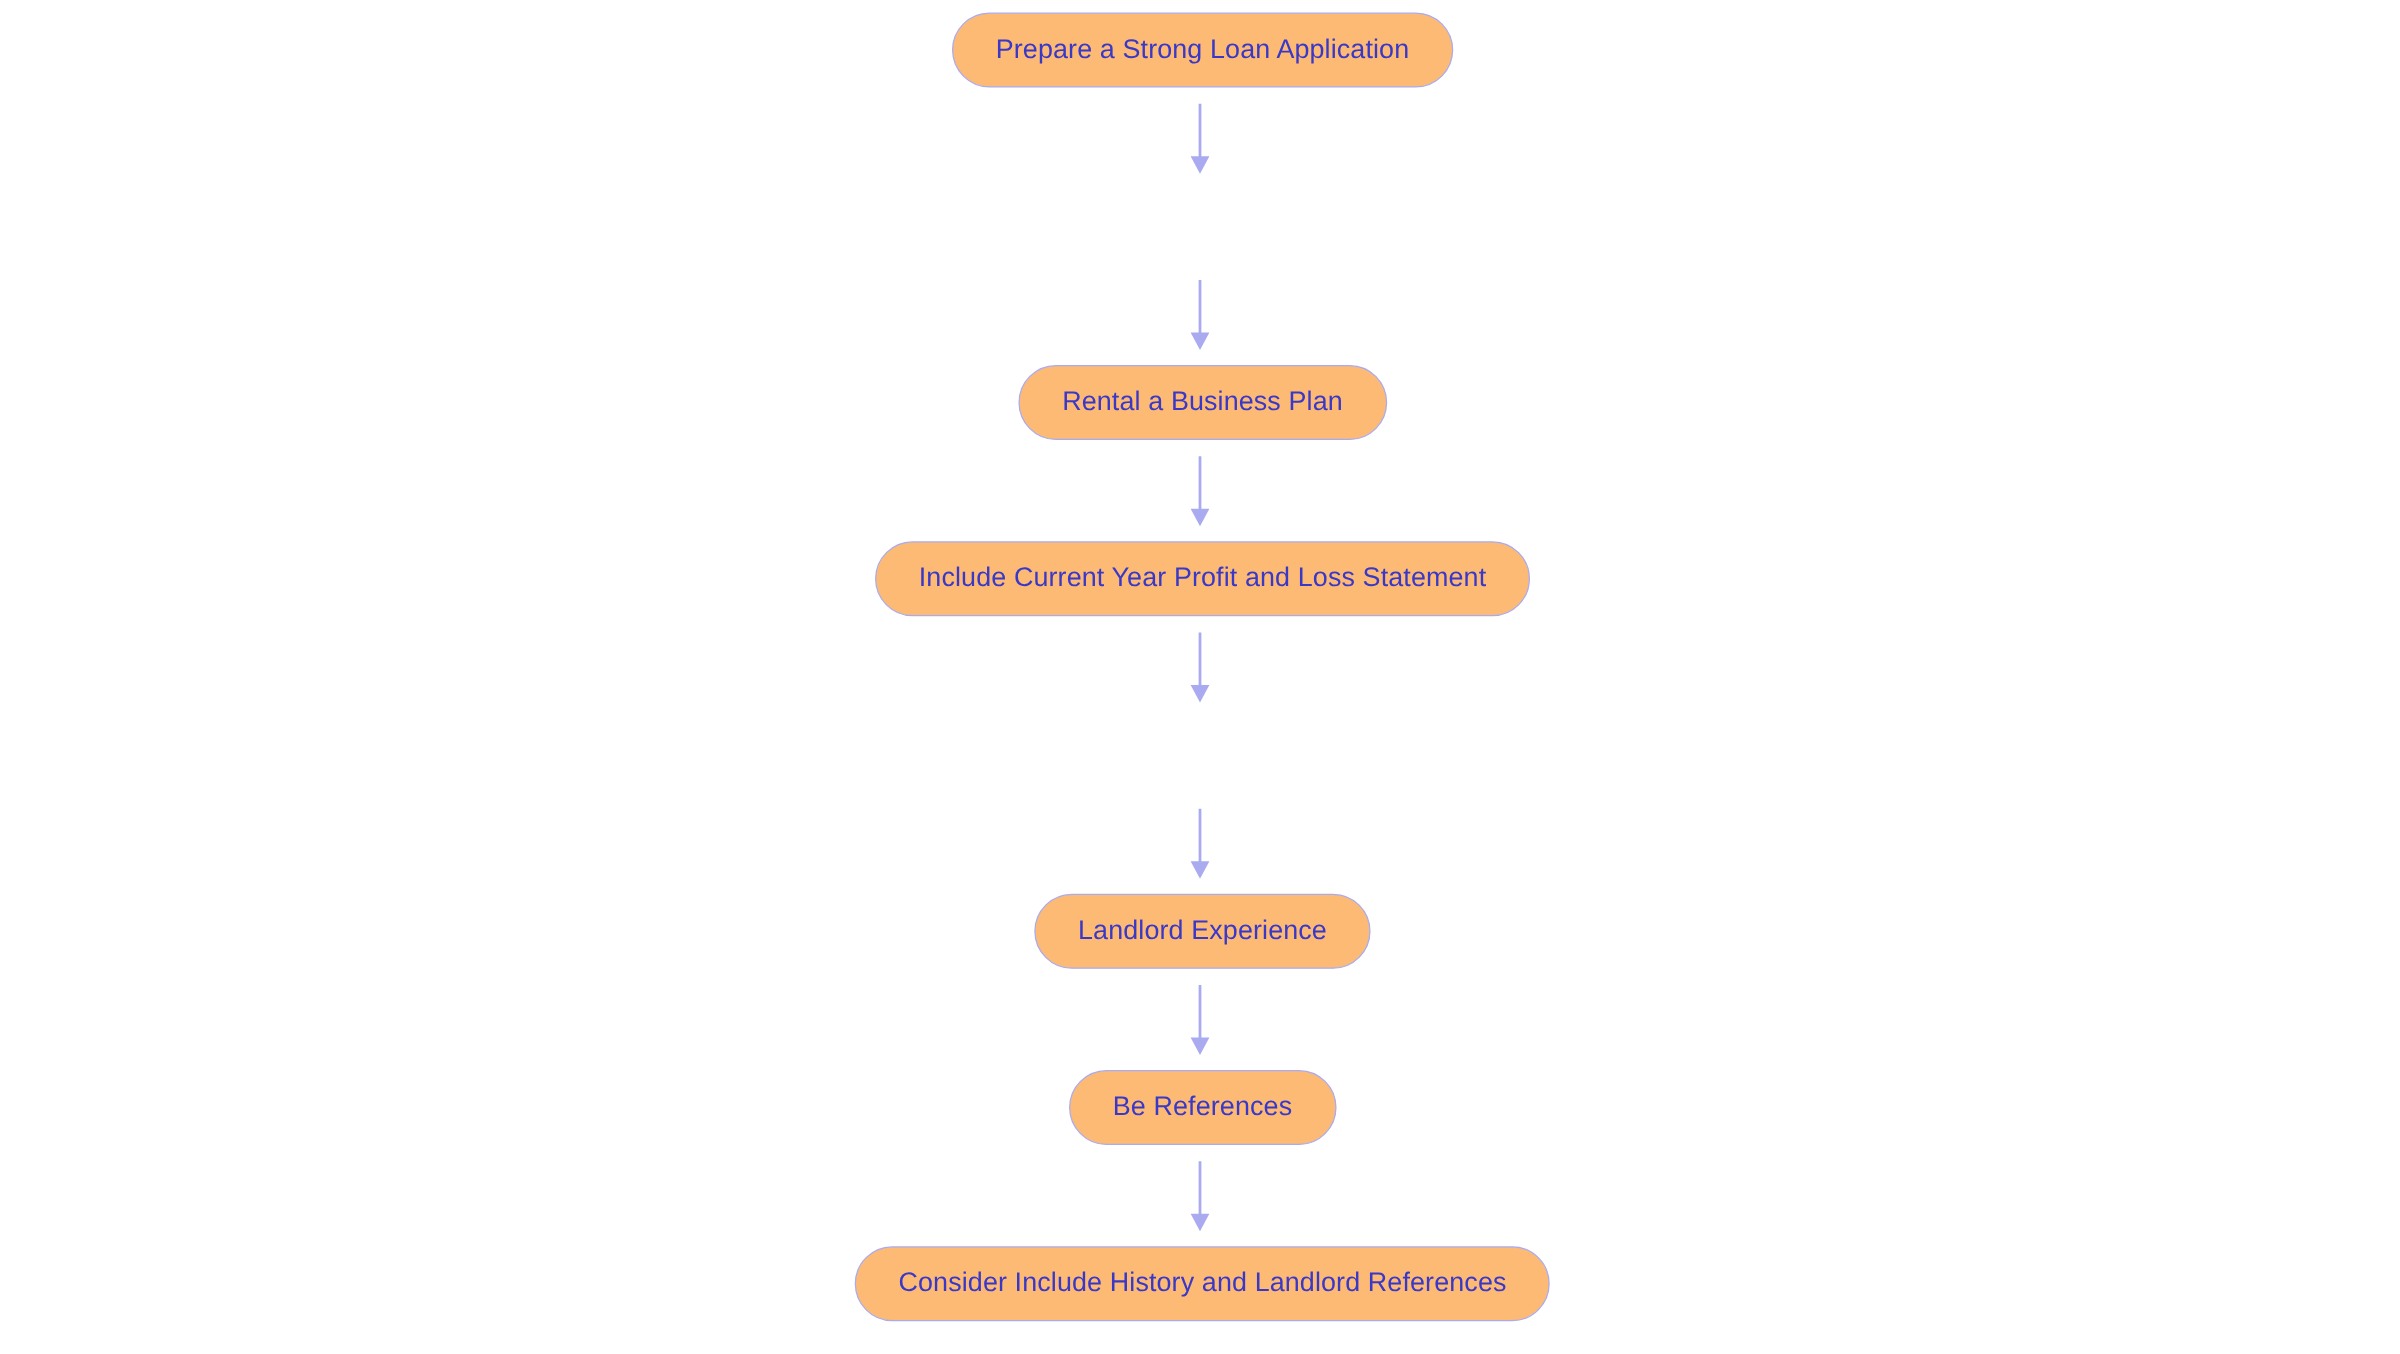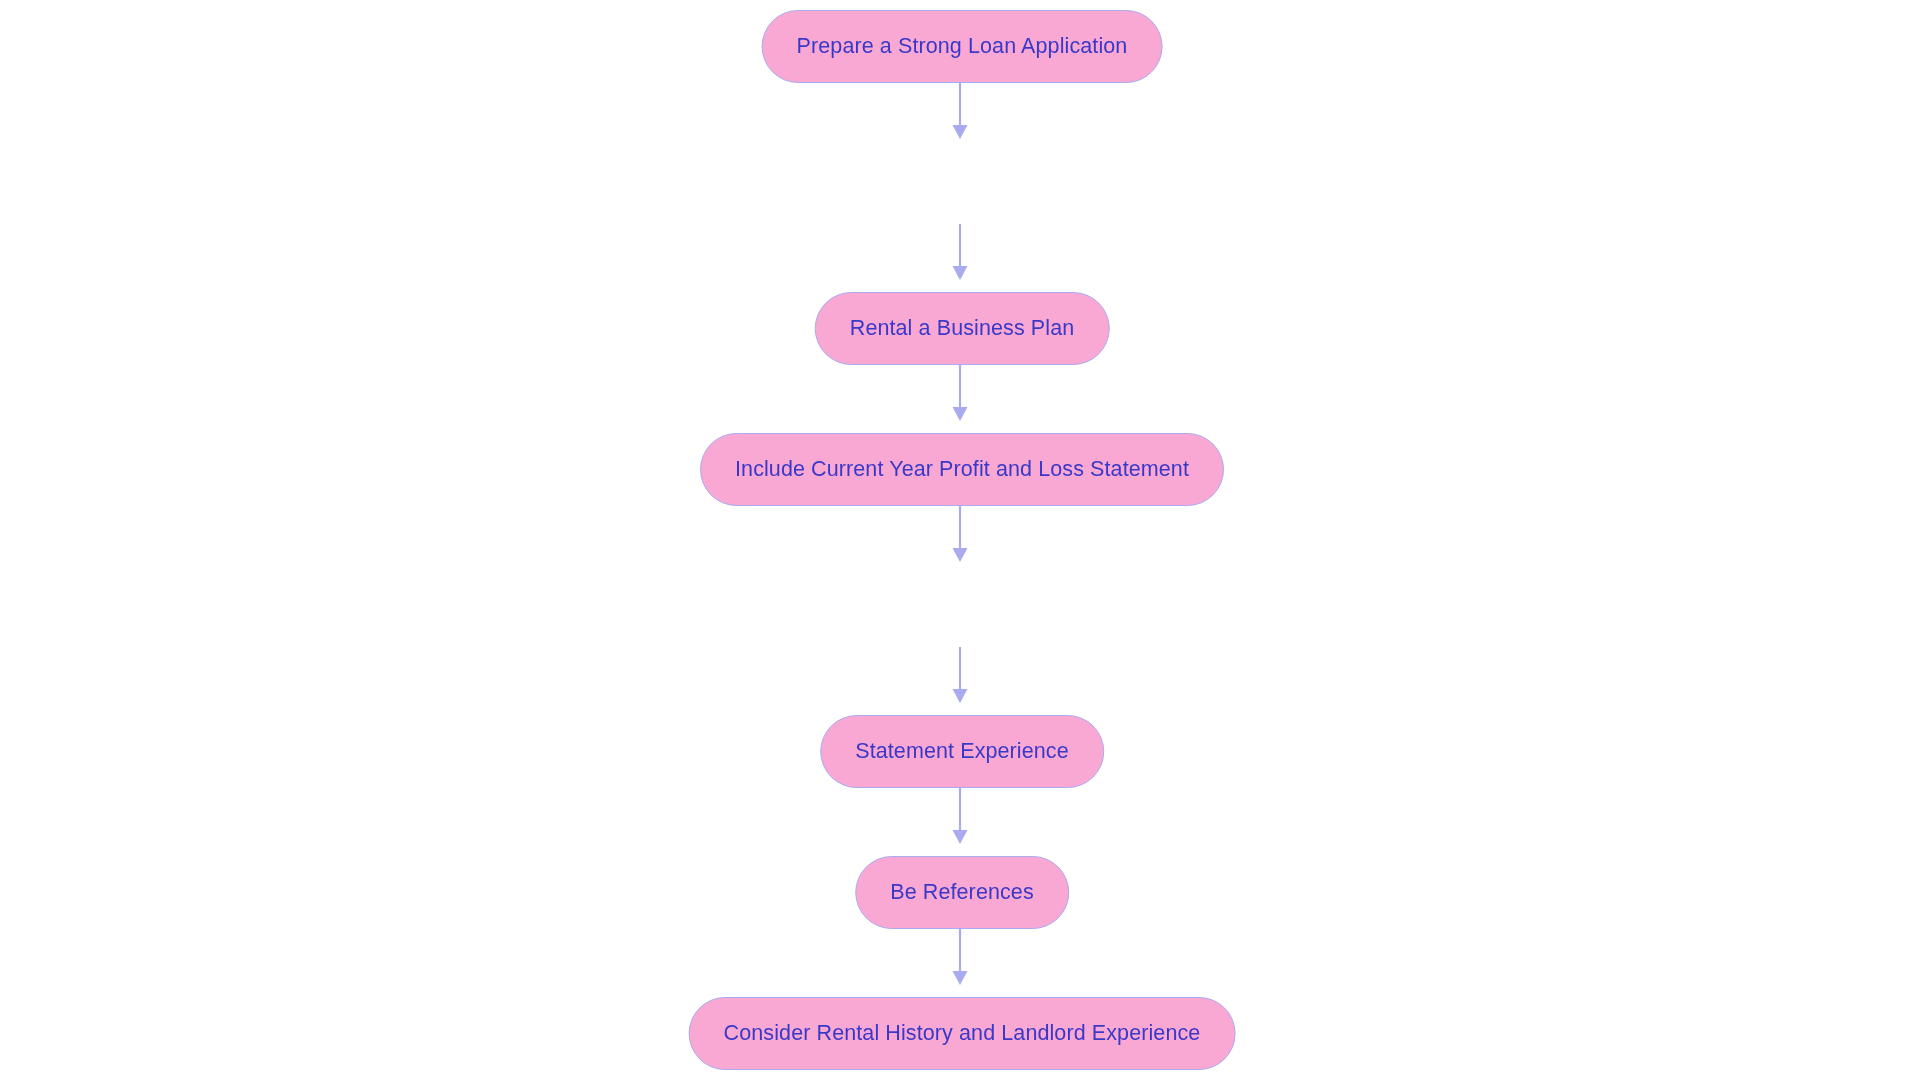--- a/index.html
+++ b/index.html
@@ -25,25 +25,25 @@
     left: 0;
     top: 0;
     width: 1920px;
     height: 1083px;
   }
   .flow-node {
     position: absolute;
     left: 50%;
     transform: translateX(-50%);
     box-sizing: border-box;
-    height: 73px;
+    height: 60px;
     display: flex;
     align-items: center;
     justify-content: center;
-    background: #f9a8d4;
+    background: #fdba74;
     border: 1.4px solid #a9aaef;
     border-radius: 40px;
     padding: 0 34px;
     white-space: nowrap;
   }
   .flow-node .node-label {
     font-family: "Liberation Sans", sans-serif;
     font-size: 21.5px;
     font-weight: 400;
     color: #3a38c7;
@@ -130,25 +130,25 @@
     <div class="flow-node node-center-offset" style="top:292px;">
       <span class="node-label">Rental a Business Plan</span>
     </div>
 
     <div class="flow-node node-center-offset" style="top:433px;">
       <span class="node-label">Include Current Year Profit and Loss Statement</span>
     </div>
 
 
     <div class="flow-node node-center-offset" style="top:715px;">
-      <span class="node-label">Statement Experience</span>
+      <span class="node-label">Landlord Experience</span>
     </div>
 
     <div class="flow-node node-center-offset" style="top:856px;">
       <span class="node-label">Be References</span>
     </div>
 
     <div class="flow-node node-center-offset" style="top:997px;">
-      <span class="node-label">Consider Rental History and Landlord Experience</span>
+      <span class="node-label">Consider Include History and Landlord References</span>
     </div>
 
   </div>
 </div>
 
 </body></html>

